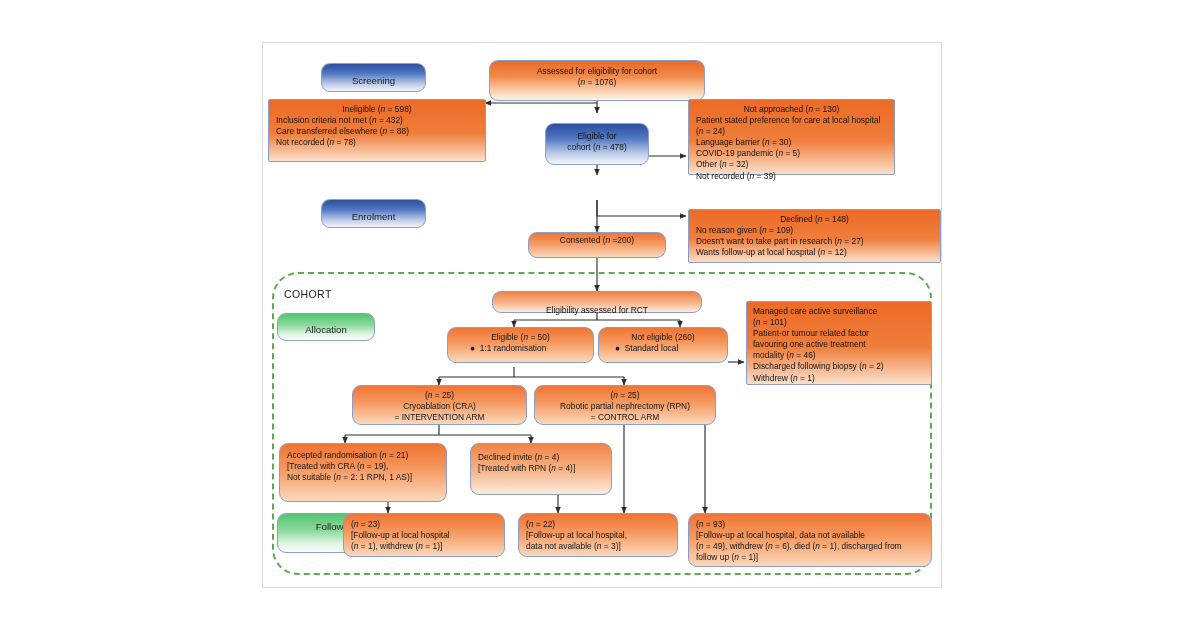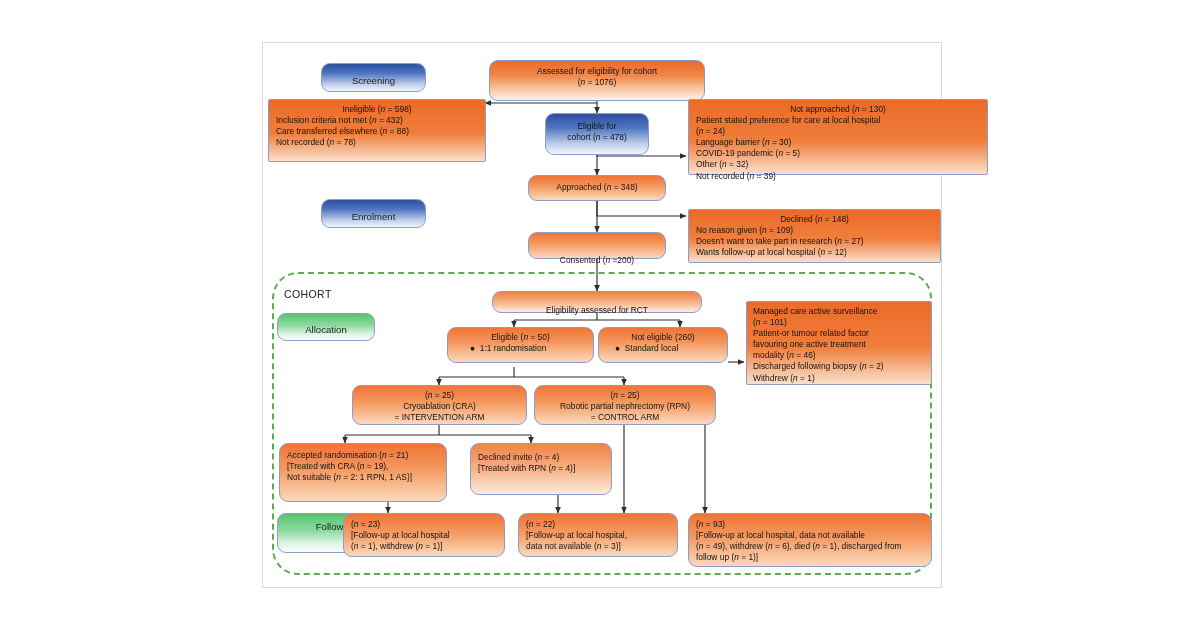--- a/index.html
+++ b/index.html
@@ -114,55 +114,52 @@
   <div class="node orangeFlat sq" style="left:268px;top:99px;width:218px;height:63px;padding:4px 7px;">
     <div class="ctr">
       <span class="ttl">Ineligible</span>
       <span>(<i>n</i> = 598)</span>
     </div>
     <div>Inclusion criteria not met (<i>n</i> = 432)</div>
     <div>Care transferred elsewhere (<i>n</i> = 88)</div>
     <div>Not recorded (<i>n</i> = 78)</div>
   </div>
 
-  <div class="node blue ctr" style="left:545px;top:113px;width:104px;height:42px;padding-top:7px;">
+  <div class="node blue ctr" style="left:545px;top:123px;width:104px;height:42px;padding-top:7px;">
     <div>
       <span class="ttl">Eligible</span><span> for</span>
     </div>
     <div>cohort (<i>n</i> = 478)</div>
   </div>
 
-  <div class="node orangeFlat sq" style="left:688px;top:99px;width:300px;height:76px;padding:4px 7px;">
+  <div class="node orangeFlat sq" style="left:688px;top:99px;width:207px;height:76px;padding:4px 7px;">
     <div class="ctr">
       <span class="ttl">Not approached</span>
       <span>(<i>n</i> = 130)</span>
     </div>
     <div>Patient stated preference for care at local hospital</div>
     <div>(<i>n</i> = 24)</div>
     <div>Language barrier (<i>n</i> = 30)</div>
     <div>COVID-19 pandemic (<i>n</i> = 5)</div>
     <div>Other (<i>n</i> = 32)</div>
     <div>Not recorded (<i>n</i> = 39)</div>
   </div>
 
-  <div class="node orange2 ctr" style="left:528px;top:175px;width:138px;height:26px;padding-top:6px;">
-    <span class="ttl">Approached</span><span> (<i>n</i> = 348)</span>
-  </div>
 
   <div class="node orangeFlat sq" style="left:688px;top:209px;width:253px;height:54px;padding:4px 7px;">
     <div class="ctr">
       <span class="ttl">Declined</span>
       <span>(<i>n</i> = 148)</span>
     </div>
     <div>No reason given (<i>n</i> = 109)</div>
     <div>Doesn't want to take part in research (<i>n</i> = 27)</div>
     <div>Wants follow-up at local hospital (<i>n</i> = 12)</div>
   </div>
 
-  <div class="node orange2 ctr" style="left:528px;top:232px;width:138px;height:26px;padding-top:22px;">
+  <div class="node orange2 ctr" style="left:528px;top:232px;width:138px;height:26px;padding-top:2px;">
     <span class="ttl">Consented</span><span> (<i>n</i> =200)</span>
   </div>
 
   <div class="node orangeLight ctr" style="left:492px;top:291px;width:210px;height:22px;padding-top:13px;">
     <span>Eligibility assessed for RCT</span>
   </div>
 
   <div class="node orange2 ctr" style="left:447px;top:327px;width:147px;height:36px;padding-top:4px;">
     <div class="ttl">Eligible (<i>n</i> = 50)</div>
     <div style="text-align:left;padding-left:16px;">

